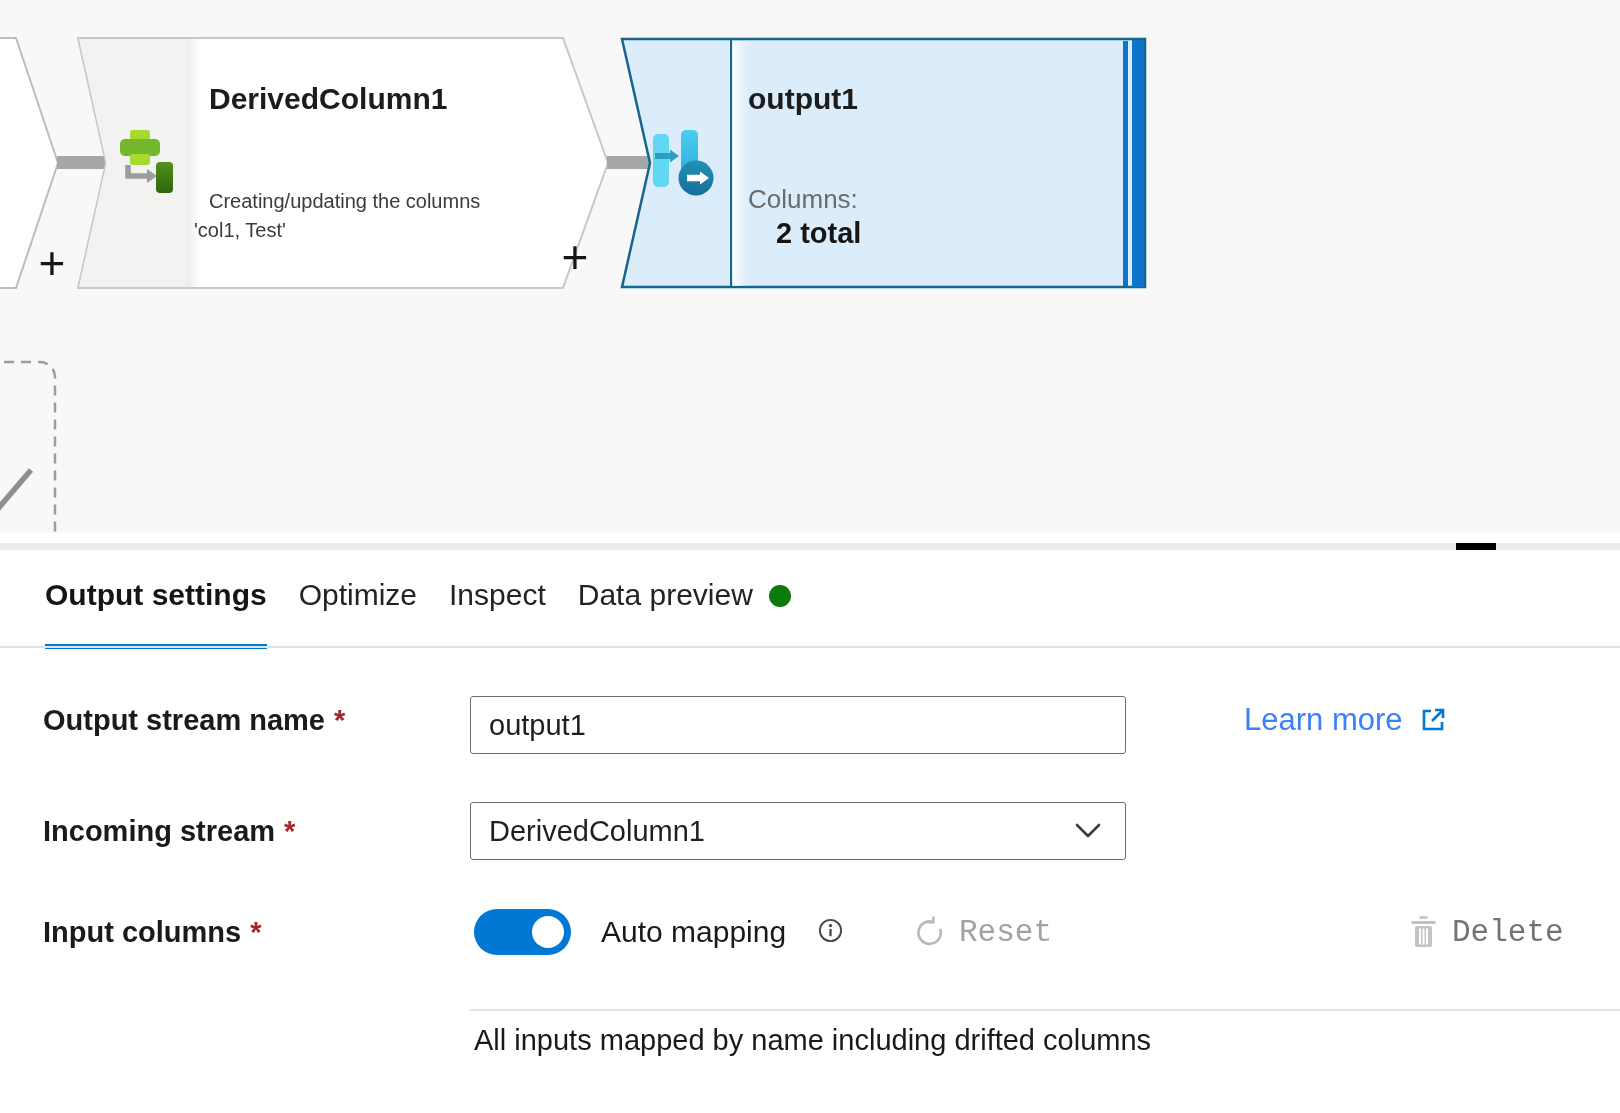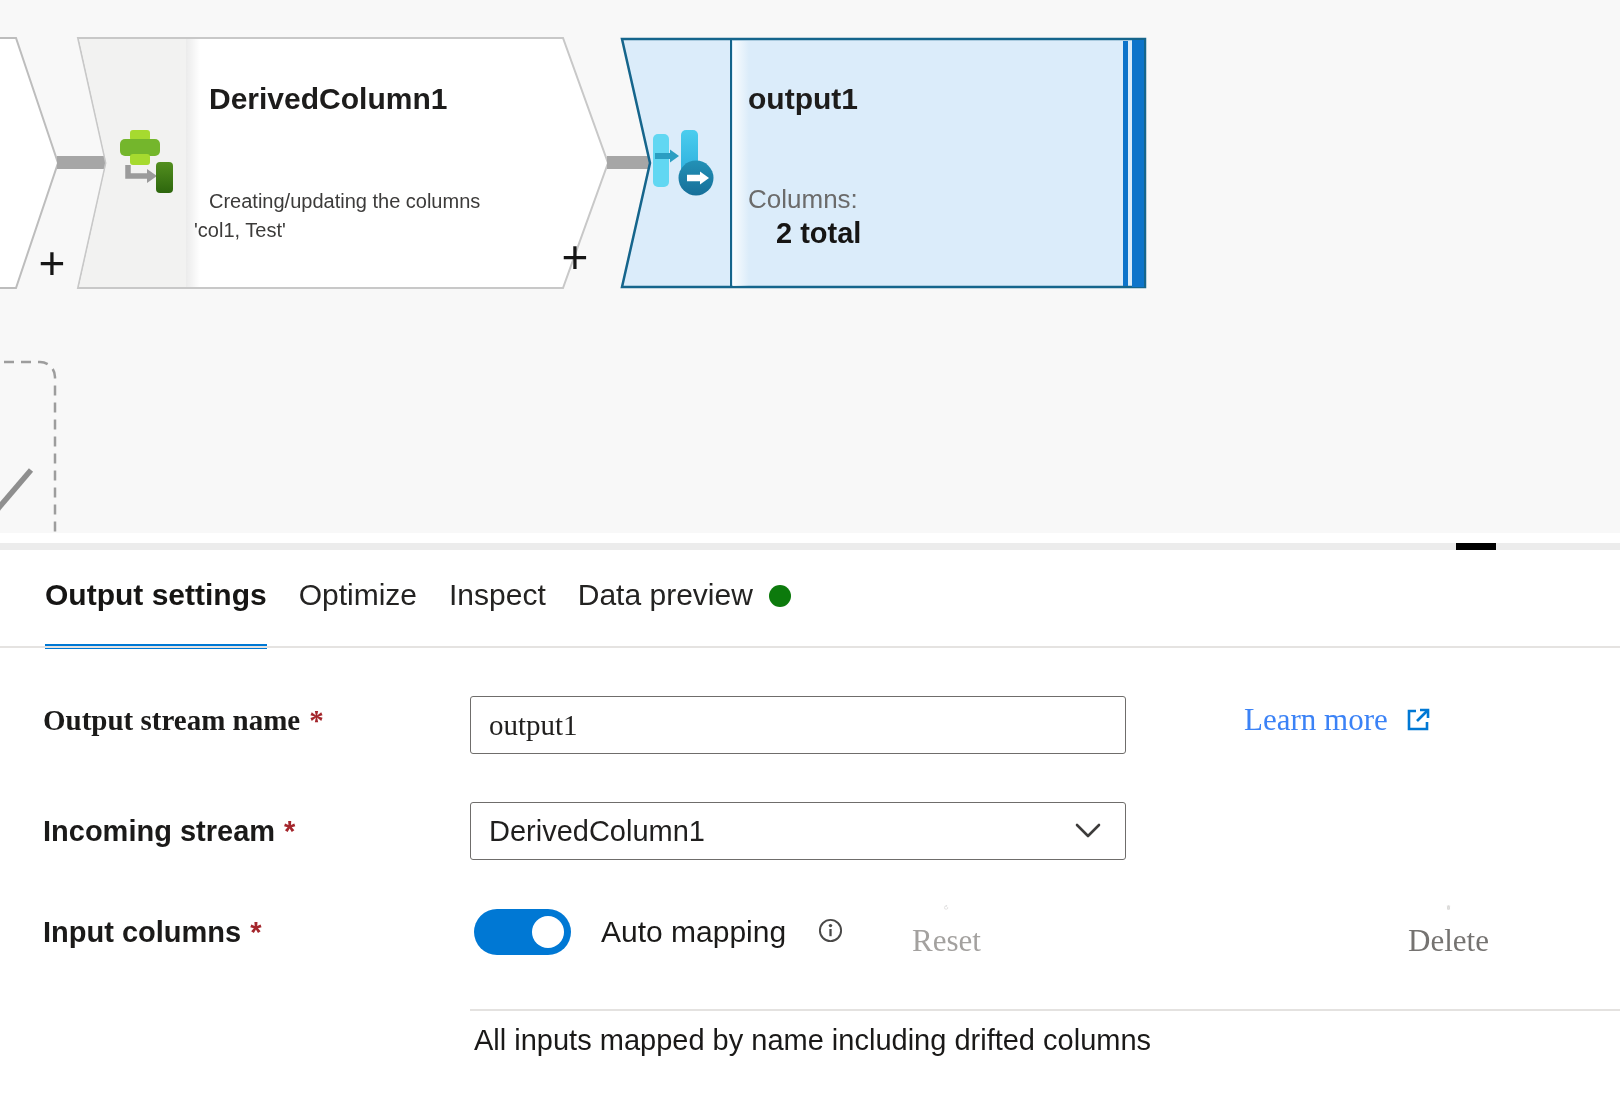--- a/index.html
+++ b/index.html
@@ -51,21 +51,21 @@
 
   
   .toggle { position:absolute; left:474px; top:4px; width:97px; height:46px;
     border-radius:23px; background:#0078d4; cursor:pointer; }
   .toggle .knob { position:absolute; right:7px; top:7px; width:32px; height:32px;
     border-radius:50%; background:#fff; }
   .auto-label { position:absolute; left:601px; top:0; height:54px;
     display:flex; align-items:center; font-size:30px; color:#1b1a19; }
   .info-wrap { position:absolute; left:818px; top:13px; cursor:pointer; }
   .cmd-btn { position:absolute; top:0; height:54px; display:flex; align-items:center;
-    gap:13px; background:none; border:none; font-family:Liberation Serif, serif; cursor:default;flex-direction:column; }
+    gap:13px; background:none; border:none; font-family:Liberation Mono, monospace; cursor:default; }
   .cmd-btn .btn-text { font-size:31px; }
   .btn-reset .btn-text { color:#a3a19f; }
   .btn-grey .btn-text { color:#757371; }
 
   .rule2 { position:absolute; left:470px; top:1009px; width:1150px; height:2px; background:#e4e2e0; }
   .help-text { position:absolute; left:474px; top:1024px; font-size:29px; color:#1a1918; }
 </style>
 </head>
 <body>
 
@@ -167,21 +167,21 @@
     <div class="tab">
       <span>Inspect</span>
     </div>
     <div class="tab">
       <span>Data preview</span>
       <span class="status-dot"></span>
     </div>
   </div>
   <div class="hairline"></div>
 
-  <div class="frow" style="top:696px; height:48px;font-family:Liberation Serif, serif;">
+  <div class="frow" style="top:696px; height:48px;">
     <div class="flabel">
       <span>Output stream name</span>
       <span class="req">*</span>
     </div>
     <input class="text-input" type="text" value="output1" style="">
     <a class="learn-more">
       <span>Learn more</span>
       <svg width="32" height="32" viewBox="0 0 32 32">
         <path d="M14 7 H7 V25 H25 V18" fill="none" stroke="#0078d4" stroke-width="2.6"></path>
         <path d="M15 17 L26 6" fill="none" stroke="#0078d4" stroke-width="2.6"></path>

